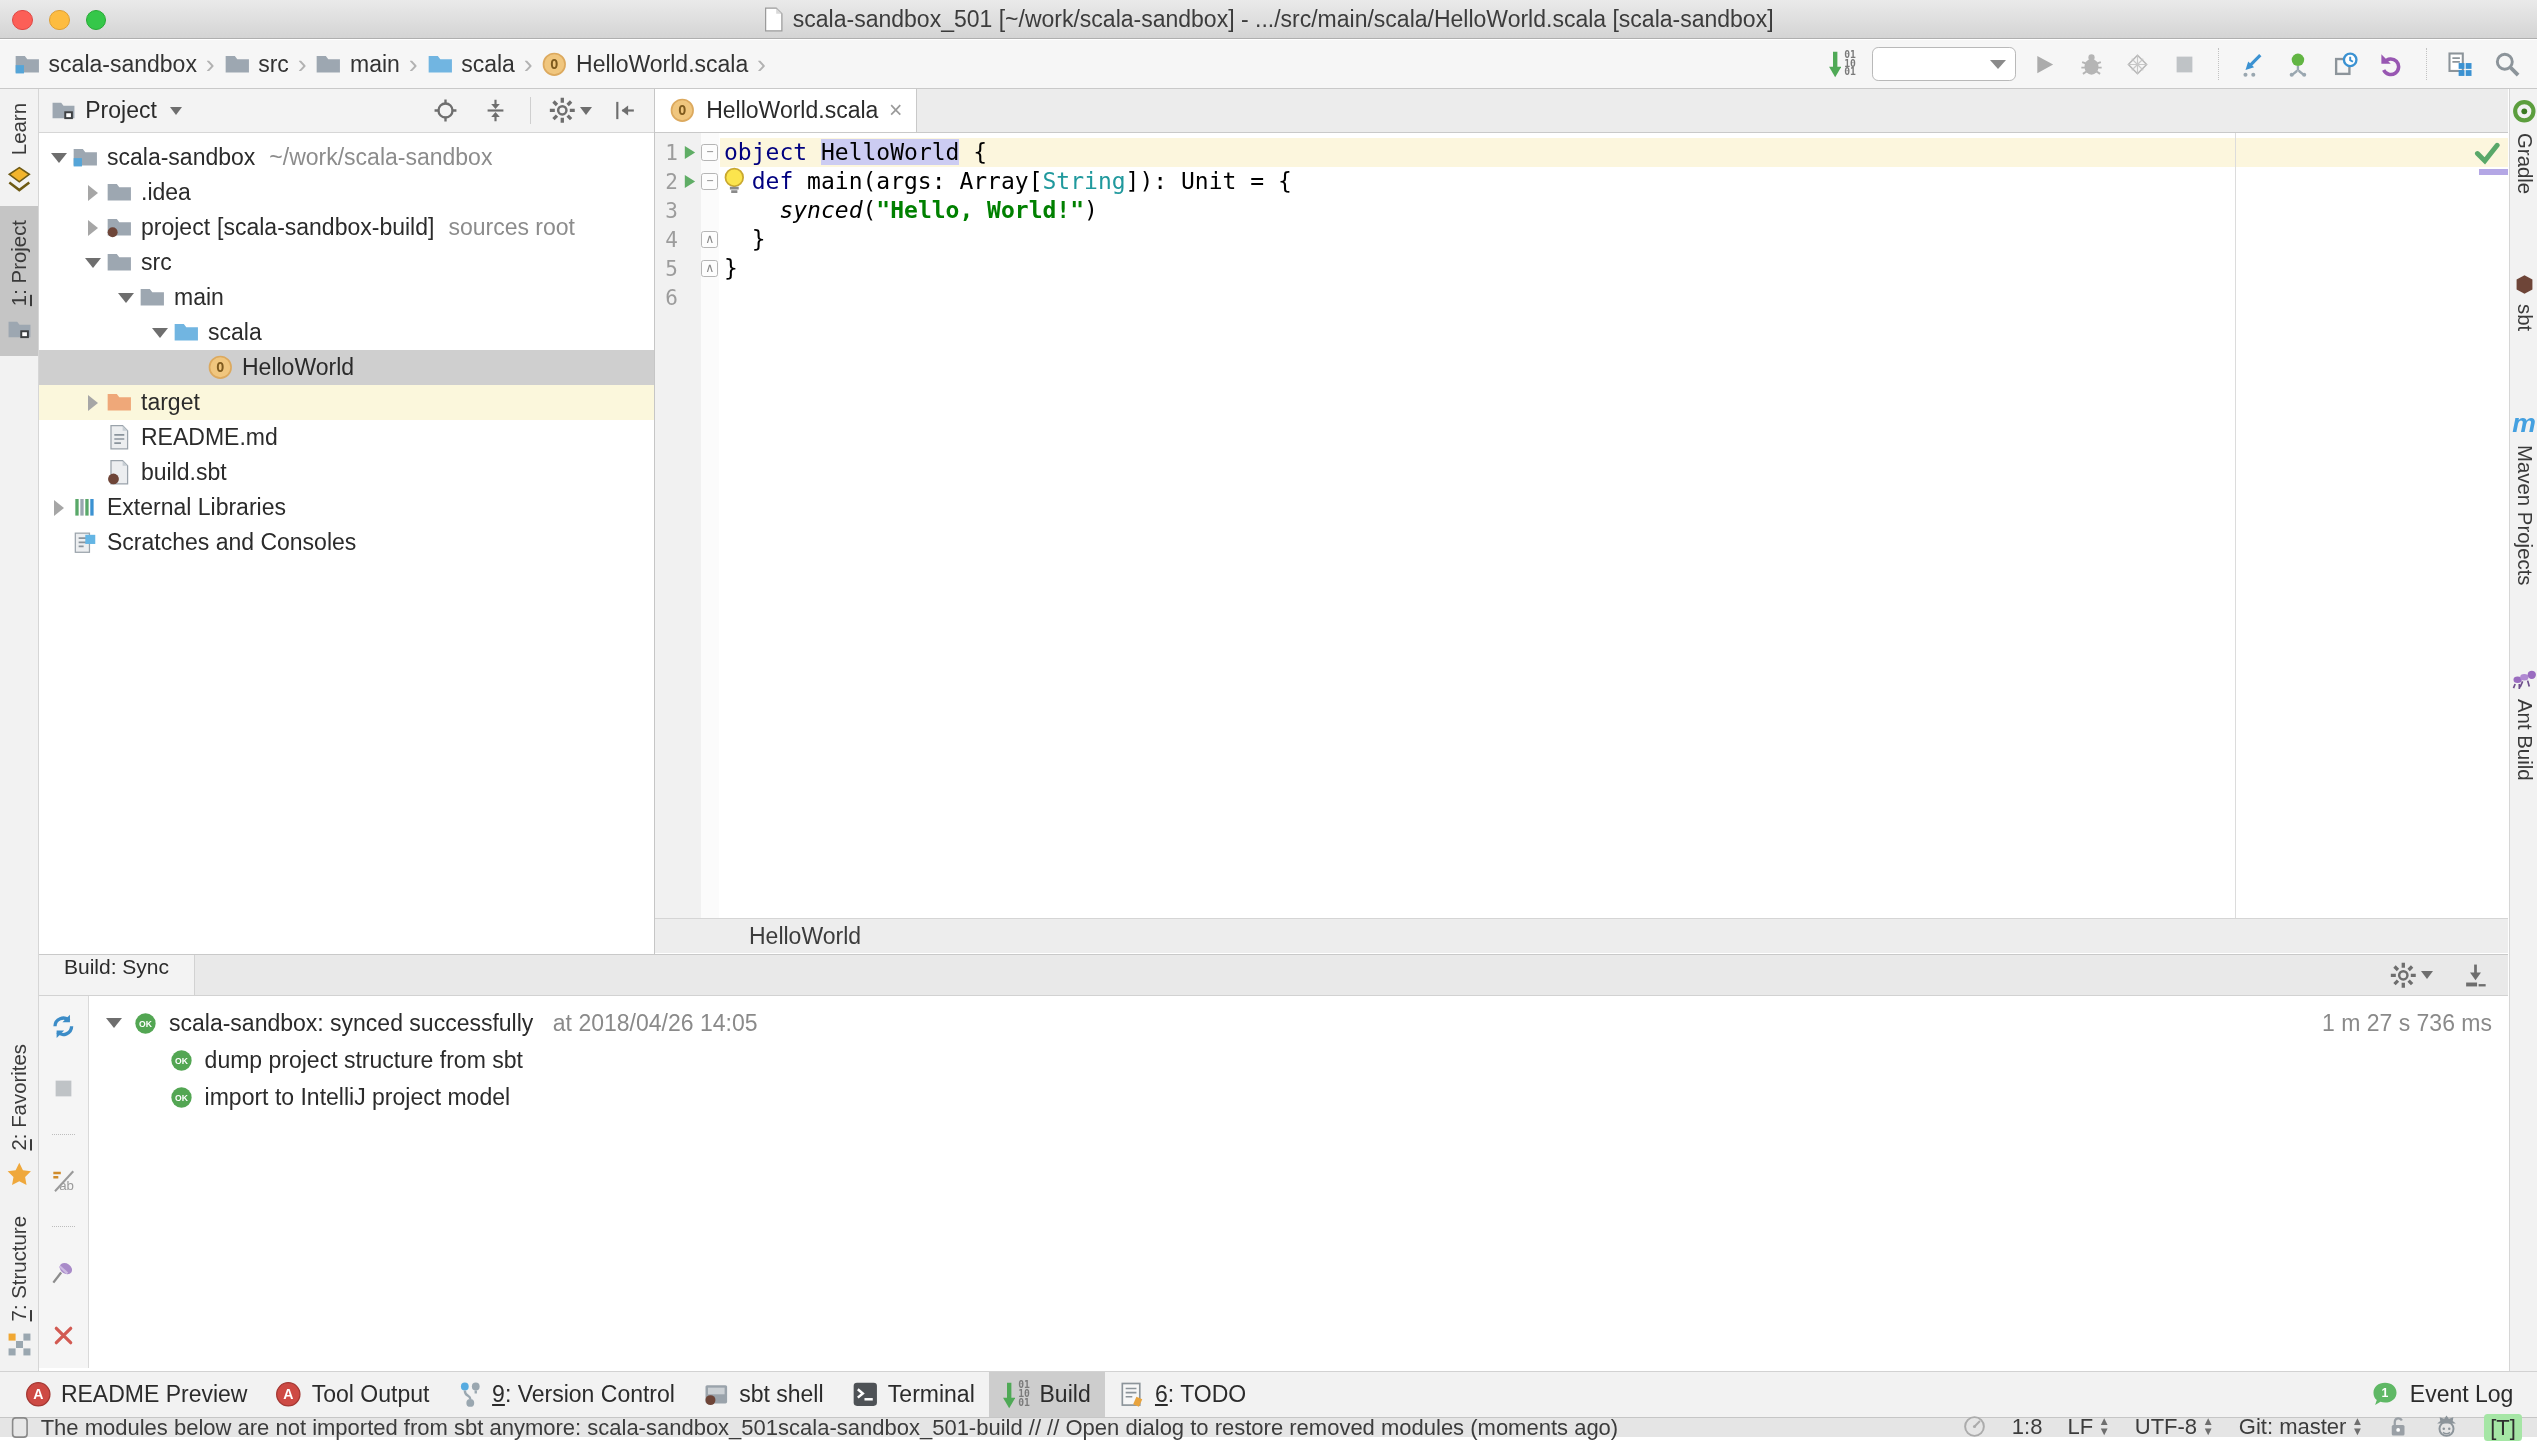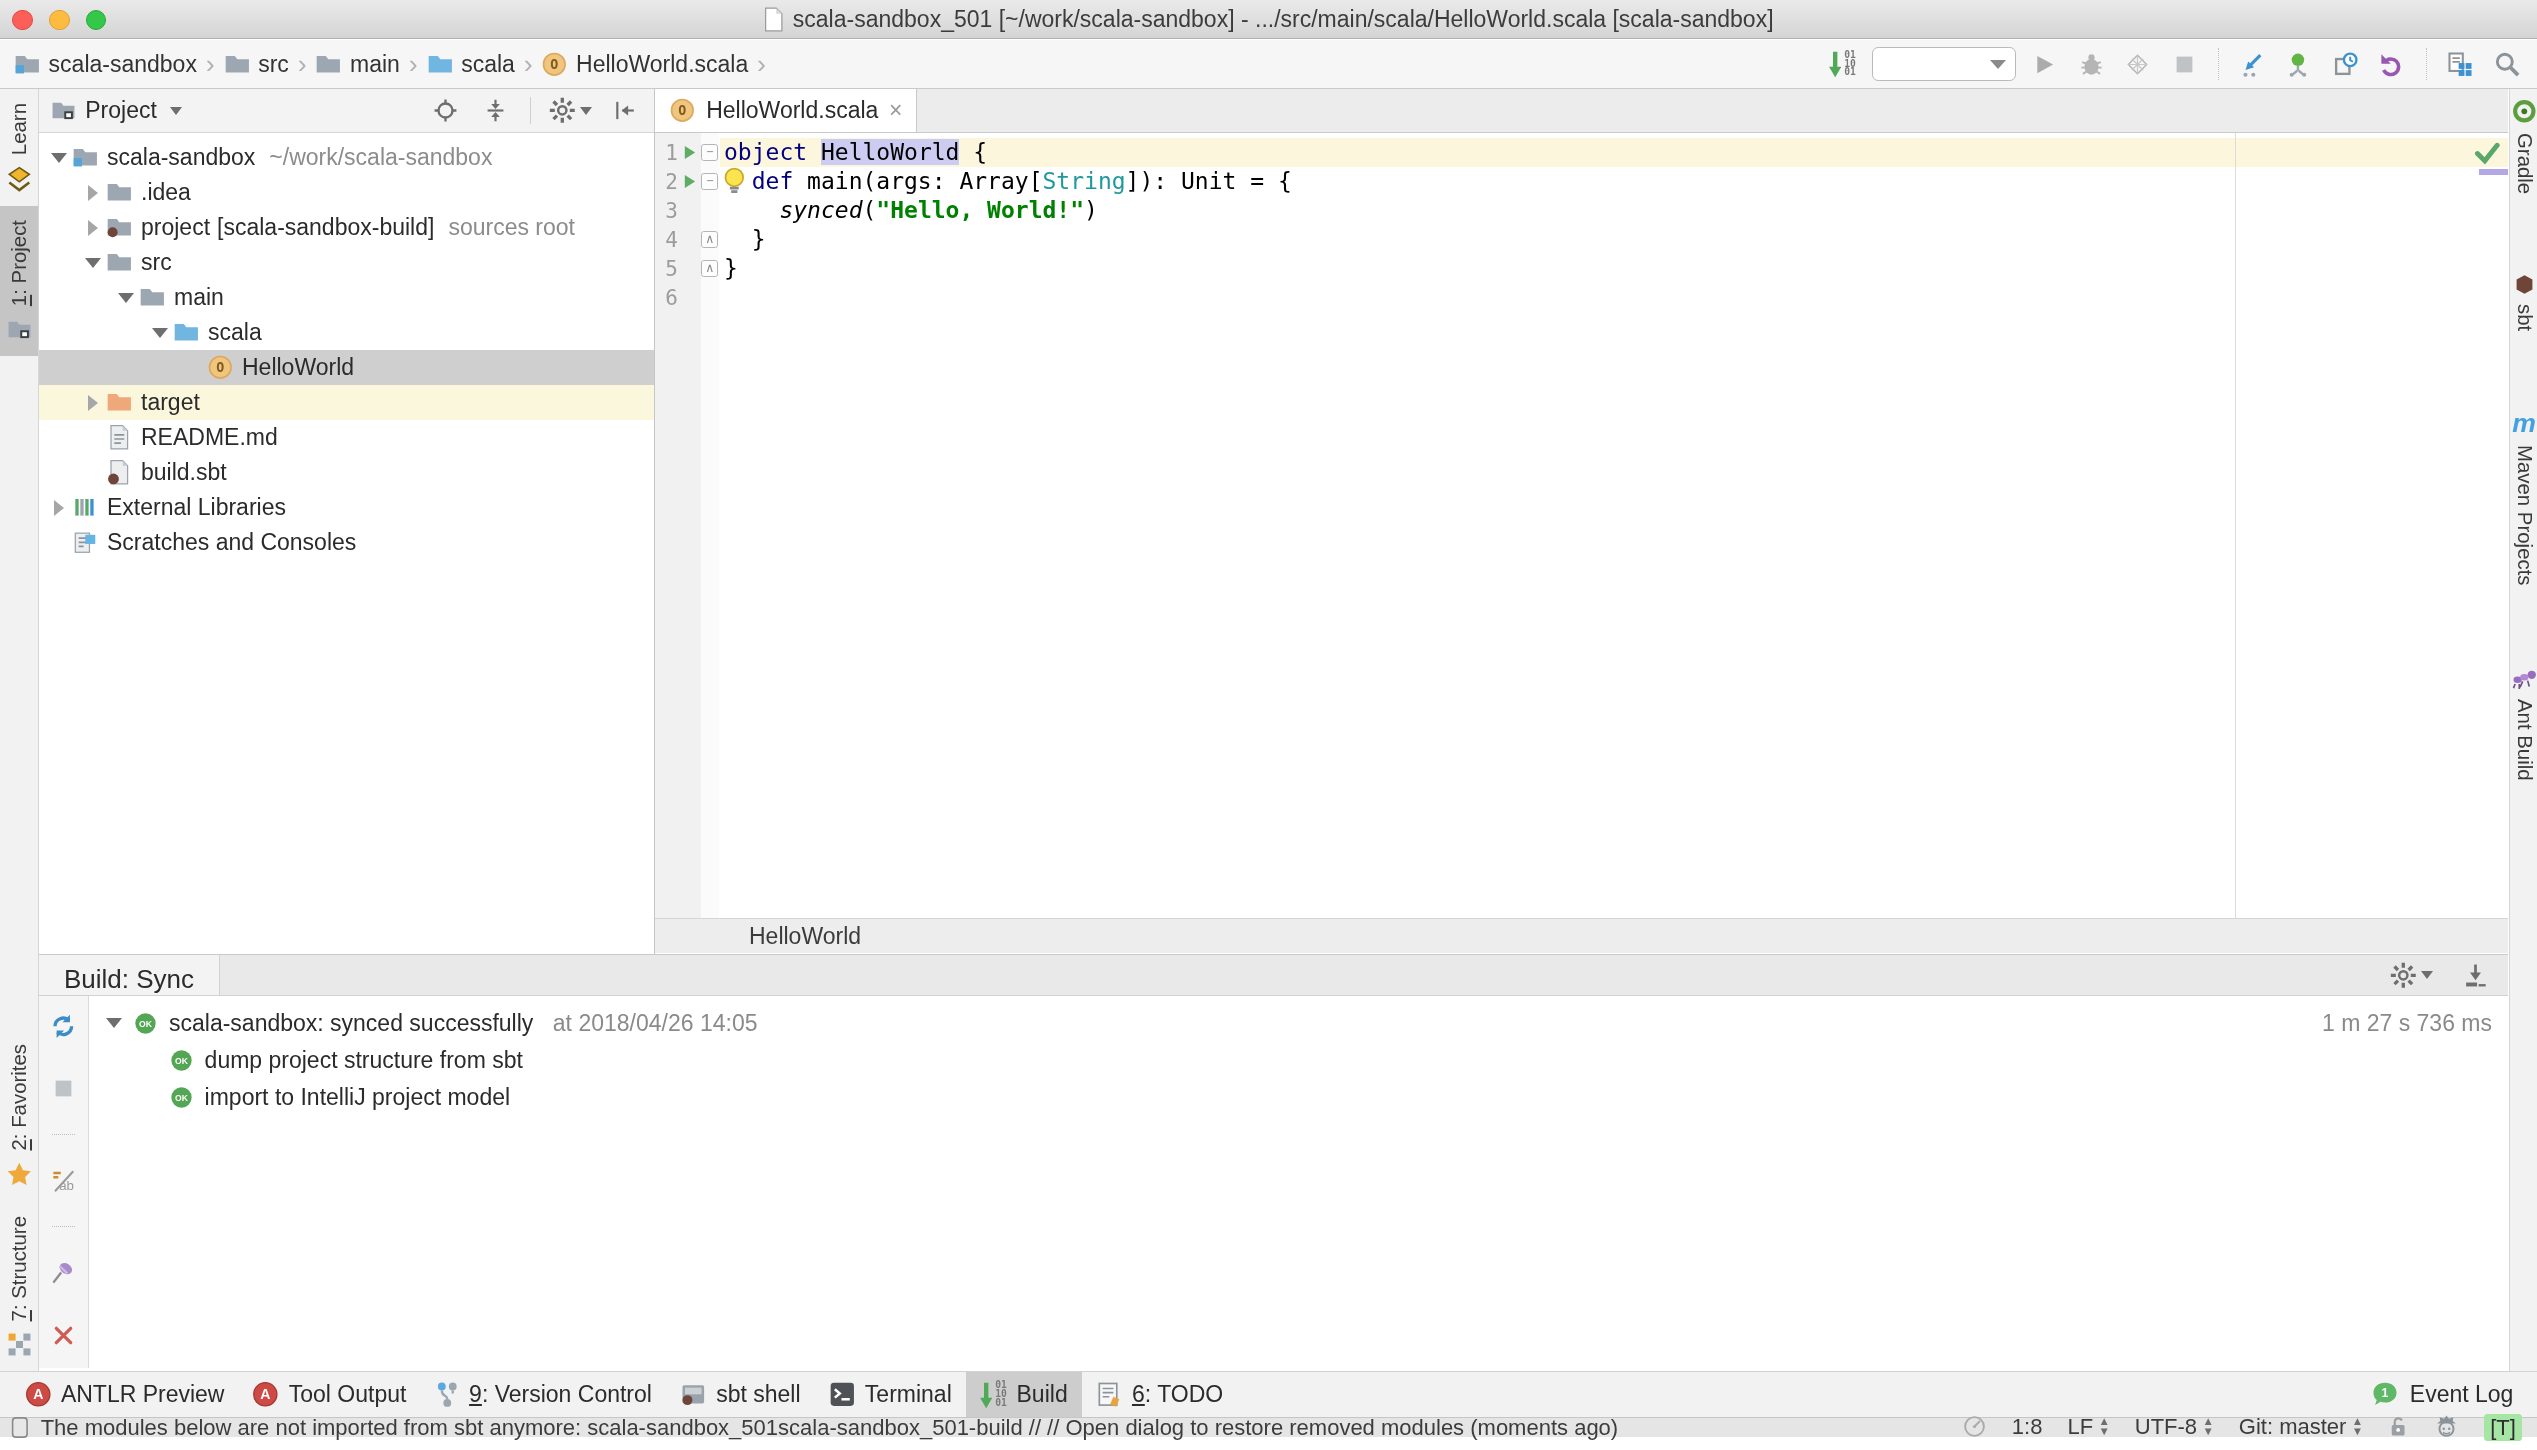--- a/index.html
+++ b/index.html
@@ -98,22 +98,22 @@
   .bulb{position:absolute;left:66px;top:33px;z-index:4}
   .check-ind{position:absolute;right:7px;top:8.9px;z-index:4}
   .stripe-mark{position:absolute;right:0;top:36px;width:29px;height:6.2px;background:#B4A7E5;z-index:4}
   .ebc{height:35px;background:#EDEDED;border-top:0.9px solid #D5D5D5;display:flex;align-items:center;
        padding-left:94px;font-size:23px;color:#3C3C3C;box-sizing:border-box}
 
   
   .build{position:absolute;left:39px;top:954px;width:2469px;height:416px;background:#fff}
   .build-header{height:42px;background:#E9E9E9;border-top:0.9px solid #C9C9C9;border-bottom:0.9px solid #D2D2D2;
                 display:flex;align-items:center;box-sizing:border-box}
-  .build-tab{height:100%;display:flex;align-items:flex-end;padding:0 25px;background:#F3F3F3;
-             border-right:0.9px solid #D2D2D2;font-size:26px;box-sizing:border-box}
+  .build-tab{height:100%;display:flex;align-items:flex-start;padding:0 25px;background:#F3F3F3;
+             border-right:0.9px solid #D2D2D2;font-size:21px;box-sizing:border-box}
   .bh-icons{margin-left:auto;display:flex;gap:25px;align-items:center;padding-right:16px}
   .build-body{display:flex;height:372px}
   .build-toolbar{width:50px;background:#F5F5F5;border-right:0.9px solid #D9D9D9;box-sizing:border-box;
                  display:flex;flex-direction:column;align-items:center;padding-top:12.4px;gap:28px}
   .hsep-dot{width:23px;border-top:1.8px dotted #BDBDBD;height:0}
   .build-content{flex:1;position:relative;padding-top:8.9px;font-size:23px}
   .brow{height:37px;display:flex;align-items:center}
   .brow .time{color:#8A8A8A;margin-left:19.5px}
   .brow .dur{position:absolute;right:16px;color:#8A8A8A}
   .bok{margin-right:10.6px;display:flex}
@@ -833,21 +833,21 @@
 
 <div class="bottombar">
   <span id="bottom-tabs" style="display:flex;align-items:center">
       <div class="btab ">
         <span class="icon">
           <svg width="26.6" height="26.6" viewBox="0 0 32 32" style="font-size:26px">
             <circle cx="16" cy="16" r="14" fill="#CE4A44" stroke="#A33732" stroke-width="1.5"></circle>
             <text x="16" y="22" font-size="17" font-weight="bold" text-anchor="middle" fill="#fff" font-family="Liberation Sans,sans-serif">A</text>
           </svg>
         </span>
-        <span>ANTLR Preview</span>
+        <span>README Preview</span>
       </div>
       <div class="btab ">
         <span class="icon">
           <svg width="26.6" height="26.6" viewBox="0 0 32 32" style="font-size:26px">
             <circle cx="16" cy="16" r="14" fill="#CE4A44" stroke="#A33732" stroke-width="1.5"></circle>
             <text x="16" y="22" font-size="17" font-weight="bold" text-anchor="middle" fill="#fff" font-family="Liberation Sans,sans-serif">A</text>
           </svg>
         </span>
         <span>Tool Output</span>
       </div>

